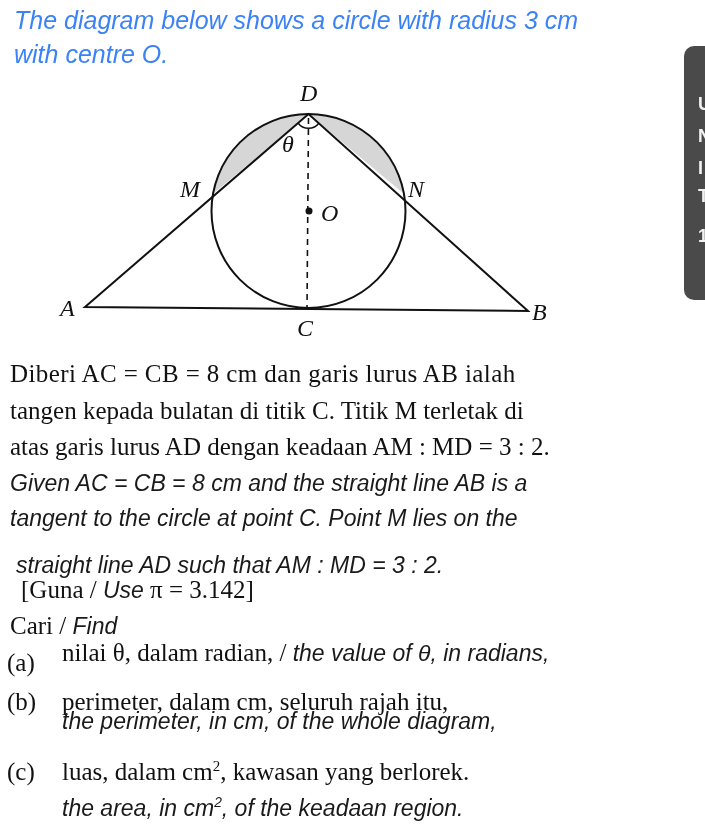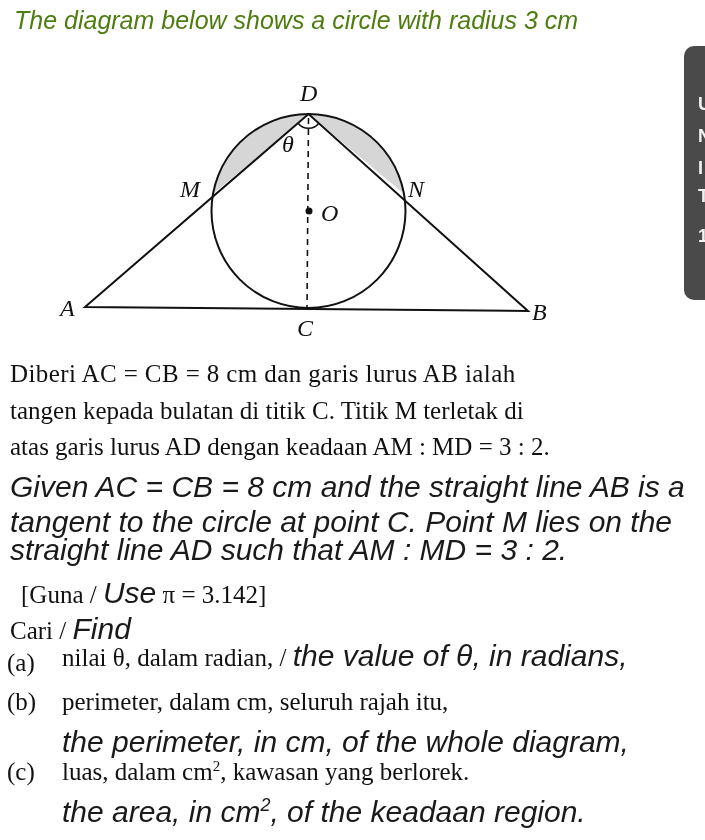--- a/index.html
+++ b/index.html
@@ -1,36 +1,37 @@
 <!DOCTYPE html>
 <html><head>
 <meta charset="utf-8">
 <style>
   html, body { margin: 0; padding: 0; background: #ffffff; }
   body { width: 705px; height: 840px; position: relative; overflow: hidden; color: #111; }
   .intro { position: absolute; left: 14px; top: 3px; width: 660px;
-    font-family: "Liberation Sans", sans-serif; font-style: italic; font-size: 25px; line-height: 34px; color: #4d7c0f; }
+    font-family: "Liberation Sans", sans-serif; font-style: italic; font-size: 25px; line-height: 34px; color: #3b82f6; }
   .side-tab { position: absolute; left: 684px; top: 46px; width: 30px; height: 254px;
     background: #4a4a4a; border-radius: 10px 0 0 10px; }
   .side-tab span { position: absolute; left: 14px; color: #f2f2f2; font-family: "Liberation Sans", sans-serif;
     font-weight: bold; font-size: 18px; }
   svg.diagram { position: absolute; left: 0; top: 70px; }
   .lbl { font-family: "Liberation Serif", serif; font-style: italic; font-size: 24px; fill: #111; }
   .line { position: absolute; left: 10px; white-space: nowrap; }
   .ms { font-family: "Liberation Serif", serif; font-size: 25px; color: #111; }
-  .en { font-family: "Liberation Sans", sans-serif; font-style: italic; font-size: 30px; color: #1a1a1a; }
+  .en { font-family: "Liberation Sans", sans-serif; font-style: italic; font-size: 23px; color: #1a1a1a; }
   .item-label { position: absolute; left: 7px; font-family: "Liberation Serif", serif; font-size: 25px; }
   .item-text { position: absolute; left: 62px; white-space: nowrap; }
   sup { font-size: 0.6em; line-height: 0; }
 </style>
 </head>
 <body>
 
 <div class="intro">
   <div>The diagram below shows a circle with radius 3 cm</div>
+  <div>with centre O.</div>
 </div>
 
 <div class="side-tab">
   <span style="top:48px">U</span>
   <span style="top:80px">N</span>
   <span style="top:112px">I</span>
   <span style="top:140px">T</span>
   <span style="top:180px">1</span>
 </div>
 
@@ -58,41 +59,41 @@
   <text class="lbl" x="532" y="320">B</text>
   <text class="lbl" x="297" y="336">C</text>
 </svg>
 
 <div class="line ms" style="top:360px; letter-spacing:0.4px;">Diberi AC = CB = 8 cm dan garis lurus AB ialah</div>
 <div class="line ms" style="top:397px;">tangen kepada bulatan di titik C. Titik M terletak di</div>
 <div class="line ms" style="top:433px;">atas garis lurus AD dengan keadaan AM : MD = 3 : 2.</div>
 
 <div class="line en" style="top:470px;">Given AC = CB = 8 cm and the straight line AB is a</div>
 <div class="line en" style="top:505px;">tangent to the circle at point C. Point M lies on the</div>
-<div class="line en" style="top:533px;">straight line AD such that AM : MD = 3 : 2.</div>
+<div class="line en" style="top:552px;margin-left:6px;">straight line AD such that AM : MD = 3 : 2.</div>
 
 <div class="line ms" style="top:576px;margin-left:11px;">
   <span>[Guna / </span><span class="en">Use</span><span> π = 3.142]</span>
 </div>
 
 <div class="line ms" style="top:612px;text-align:center;">
   <span>Cari / </span><span class="en">Find</span>
 </div>
 
 <div>
   <div class="item-label" style="top:649px;">(a)</div>
   <div class="item-text" style="top:639px;">
     <span class="ms">nilai θ, dalam radian, / </span><span class="en">the value of θ, in radians,</span>
   </div>
 </div>
 
 <div>
   <div class="item-label" style="top:688px;">(b)</div>
   <div class="item-text ms" style="top:688px;">perimeter, dalam cm, seluruh rajah itu,</div>
-  <div class="item-text en" style="top:725px;font-style:italic;">the perimeter, in cm, of the whole diagram,</div>
+  <div class="item-text en" style="top:708px;font-style:italic;">the perimeter, in cm, of the whole diagram,</div>
 </div>
 
 <div>
   <div class="item-label" style="top:758px;">(c)</div>
   <div class="item-text ms" style="top:758px;">
     <span>luas, dalam cm</span><sup>2</sup><span>, kawasan yang berlorek.</span>
   </div>
   <div class="item-text en" style="top:795px;">
     <span>the area, in cm</span><sup>2</sup><span>, of the keadaan region.</span>
   </div>

